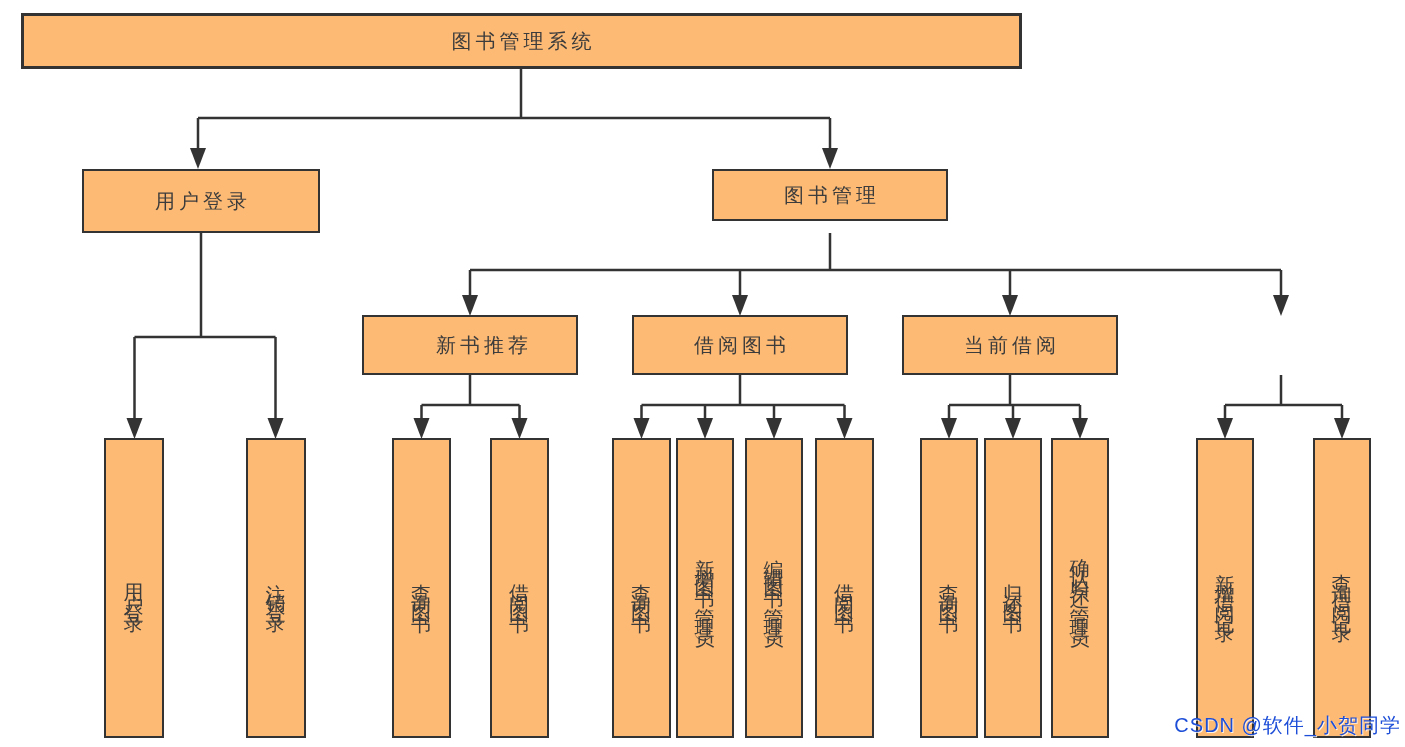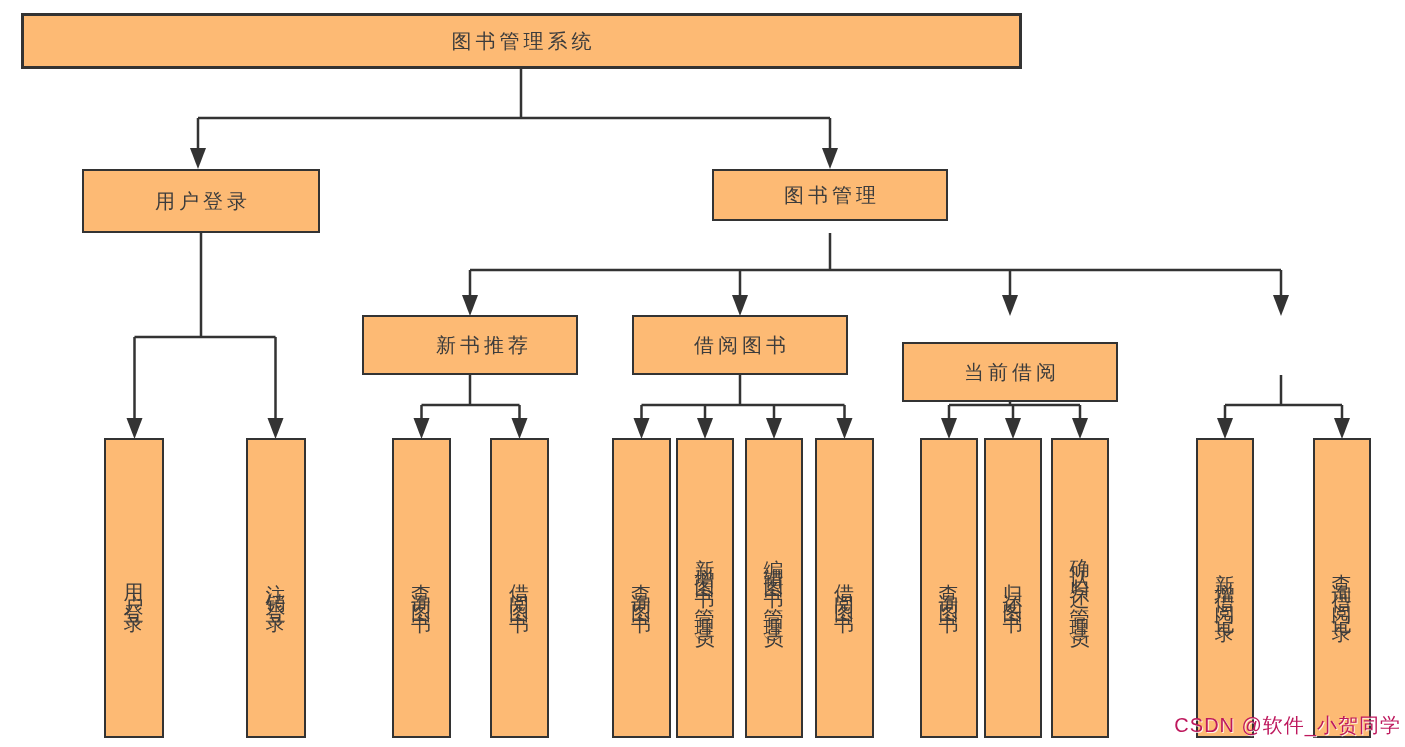--- a/index.html
+++ b/index.html
@@ -15,21 +15,21 @@
     z-index:2; font-size:20px;
   }
   .hbox span { letter-spacing:4px; text-indent:4px; white-space:nowrap; }
   .root { border-width:3px; }
   .vtext {
     writing-mode:vertical-rl; text-orientation:mixed;
     letter-spacing:10px; line-height:1.1; white-space:nowrap;
   }
   .watermark {
     position:absolute; top:712px; right:4px; z-index:3;
-    font-size:20px; letter-spacing:1px; color:#be185d;
+    font-size:20px; letter-spacing:1px; color:#1d4ed8;
     text-shadow:1px 1px 0 rgba(255,255,255,0.8);
   }
 </style>
 </head>
 <body>
 
 <div class="canvas">
 
   <svg class="wires" width="1405" height="747" viewBox="0 0 1405 747">
     <path d="M521 69 V118 M198 118 H830 M198 118 V152 M830 118 V152
@@ -72,21 +72,21 @@
   <div class="box hbox" style="left:712px; top:169px; width:236px; height:52px;">
     <span>图书管理</span>
   </div>
 
   <div class="box hbox" style="left:362px; top:315px; width:216px; height:60px;padding-left:24px;">
     <span>新书推荐</span>
   </div>
   <div class="box hbox" style="left:632px; top:315px; width:216px; height:60px;">
     <span>借阅图书</span>
   </div>
-  <div class="box hbox" style="left:902px; top:315px; width:216px; height:60px;margin-top:27px;">
+  <div class="box hbox" style="left:902px; top:315px; width:216px; height:60px;">
     <span>当前借阅</span>
   </div>
 
   <div class="box vbox" style="left:104px; top:438px; width:60px; height:300px;">
     <span class="vtext">用户登录</span>
   </div>
   <div class="box vbox" style="left:246px; top:438px; width:60px; height:300px;">
     <span class="vtext">注销登录</span>
   </div>
 

